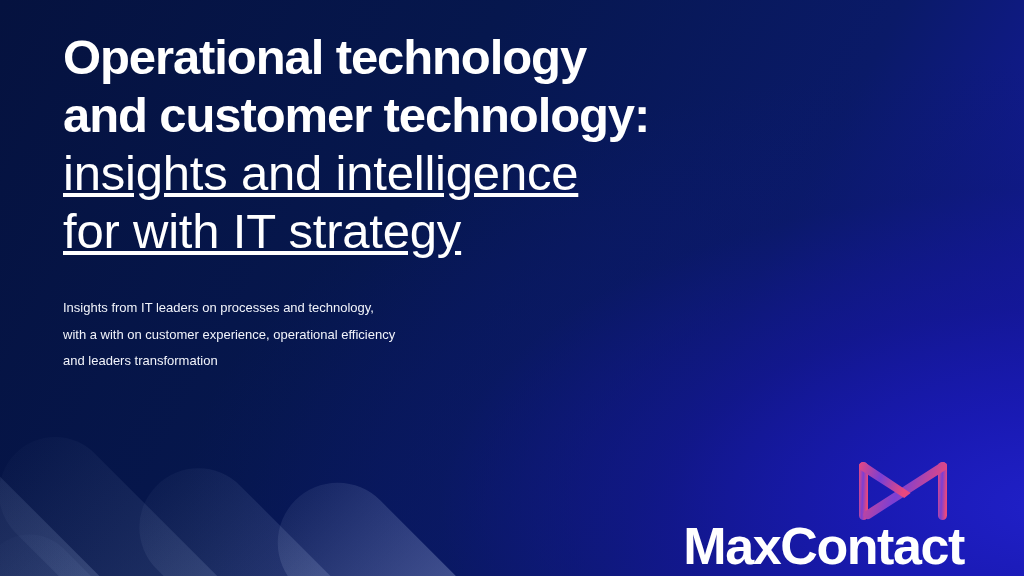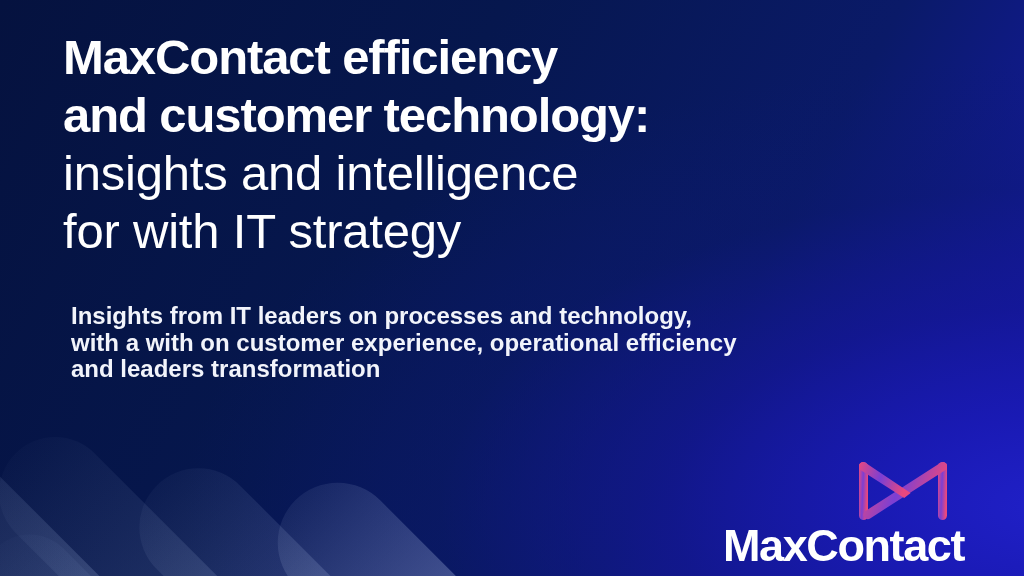--- a/index.html
+++ b/index.html
@@ -85,28 +85,29 @@
     display: block;
     white-space: nowrap;
   }
   .headline .bold {
     font-weight: 700;
     letter-spacing: -1.1px;
   }
   .headline .light {
     font-weight: 300;
     letter-spacing: -0.2px;
+    text-decoration: underline;
   }
   .subtitle {
-    margin: 8px;
+    margin: 0;
     padding-top: 35px;
     color: #f2f4fb;
-    font-size: 24px;
+    font-size: 13px;
     line-height: 26.5px;
-    font-weight: 700;
+    font-weight: 400;
   }
   .subtitle .ln {
     display: block;
     white-space: nowrap;
   }
 
   
   .logo {
     position: absolute;
     right: 60px;
@@ -121,21 +122,21 @@
     width: 88px;
     height: 58px;
   }
   .logo-word {
     position: absolute;
     left: 0;
     bottom: 0;
     width: 290px;
     text-align: right;
     color: #ffffff;
-    font-size: 45px;
+    font-size: 52px;
     font-weight: 700;
     letter-spacing: -1.4px;
     line-height: 52px;
     white-space: nowrap;
   }
 </style>
 </head>
 <body>
 
 <div class="slide">
@@ -143,21 +144,21 @@
   <div class="bars">
     <div class="bar bar-1"></div>
     <div class="bar bar-2"></div>
     <div class="bar bar-3"></div>
     <div class="bar bar-4"></div>
     <div class="bar bar-5"></div>
   </div>
 
   <div class="content">
     <h1 class="headline">
-      <span class="ln bold">MaxContact efficiency</span>
+      <span class="ln bold">Operational technology</span>
       <span class="ln bold">and customer technology:</span>
       <span class="ln light">insights and intelligence</span>
       <span class="ln light">for with IT strategy</span>
     </h1>
 
     <p class="subtitle">
       <span class="ln">Insights from IT leaders on processes and technology,</span>
       <span class="ln">with a with on customer experience, operational efficiency</span>
       <span class="ln">and leaders transformation</span>
     </p>

